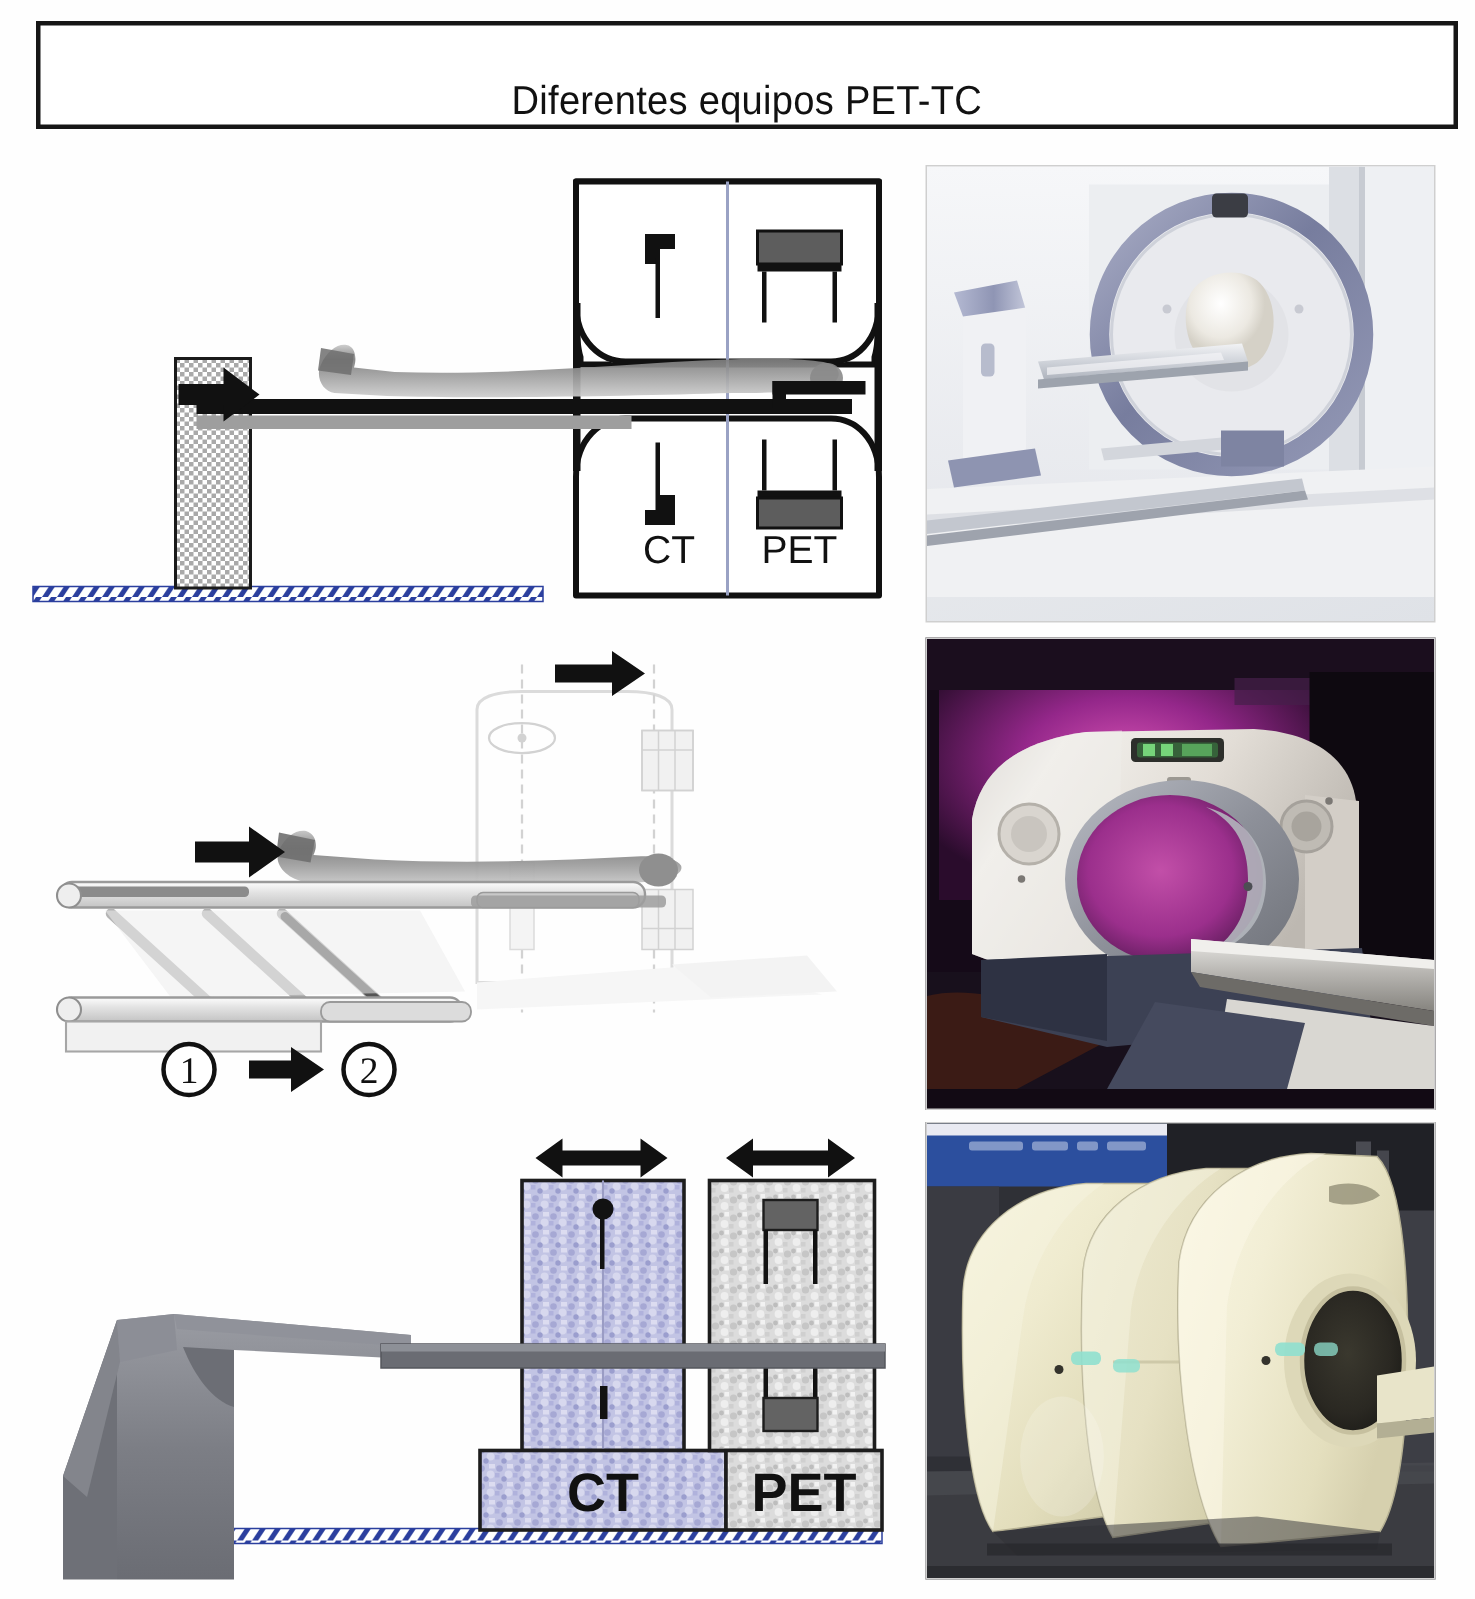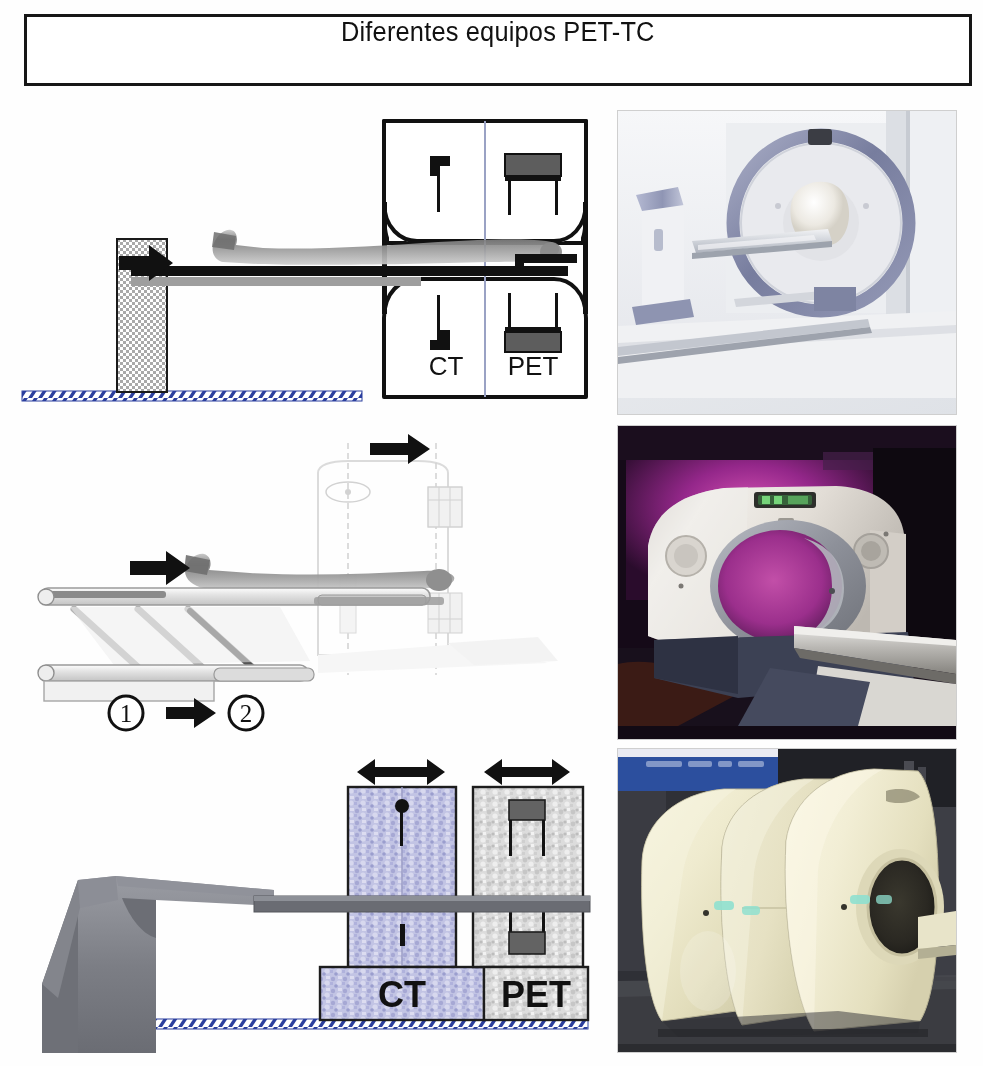--- a/index.html
+++ b/index.html
@@ -6,21 +6,21 @@
   html,body{margin:0;padding:0;background:#ffffff;}
   body{
     width:983px;height:1066px;position:relative;overflow:hidden;
     font-family:"Liberation Sans","DejaVu Sans",sans-serif;
     background:#fefefe;
   }
   
   #title-box{
     position:absolute;left:24px;top:14px;width:948px;height:72px;
     border:3px solid #161616;background:#ffffff;box-sizing:border-box;
-    display:flex;align-items:flex-start;justify-content:center;
+    display:flex;align-items:flex-end;justify-content:center;
   }
   #title-text{
     font-size:27px;color:#111;letter-spacing:.2px;font-weight:400;
     transform:scaleX(.94);white-space:nowrap;
   }
   
   .row{position:absolute;left:0;width:796px;}
   #row1{top:110px;height:305px;}
   #row2{top:425px;height:315px;}
   #row3{top:748px;height:305px;}

